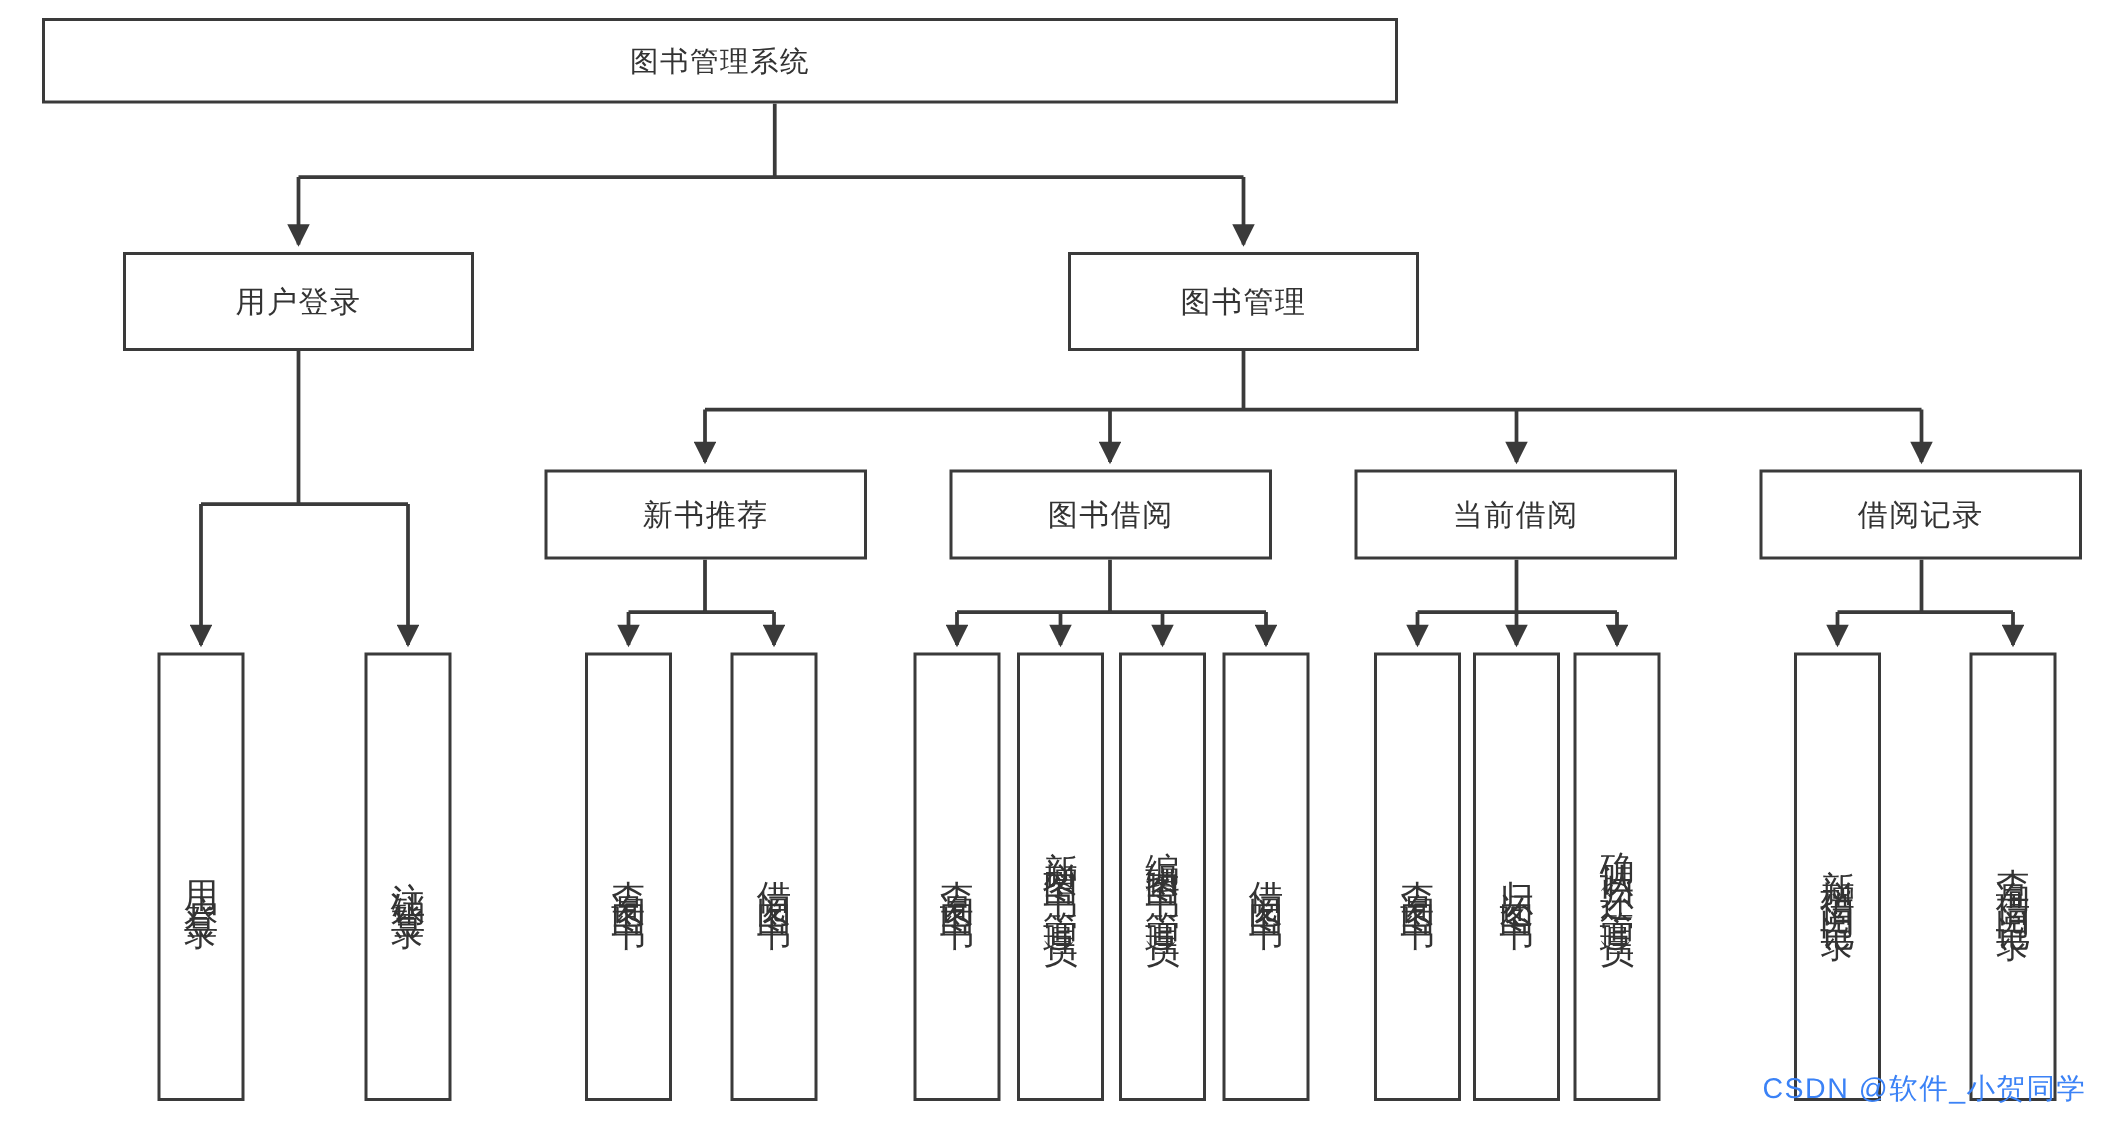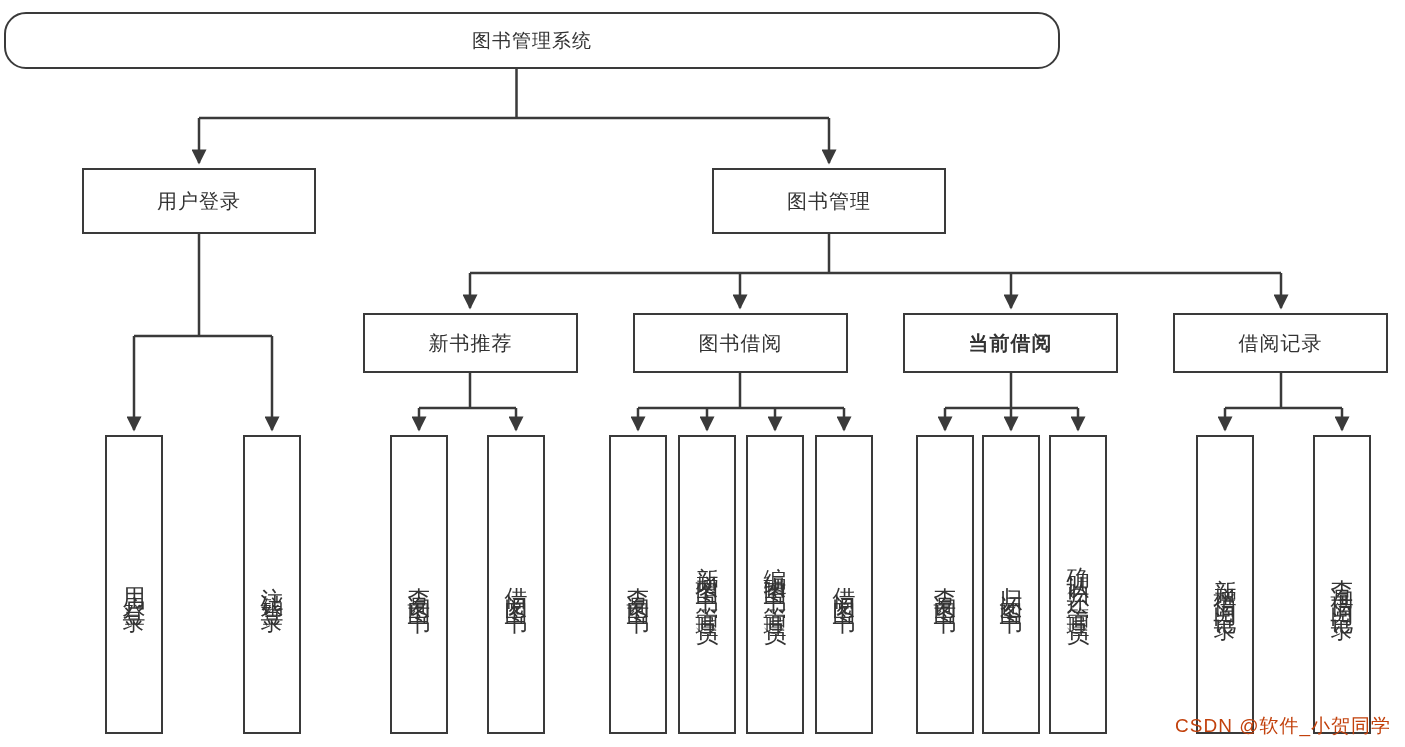--- a/index.html
+++ b/index.html
@@ -34,21 +34,21 @@
     text-orientation: mixed;
     font-size: 23px;
     letter-spacing: 8px;
     line-height: 1;
   }
   .watermark {
     position: absolute;
     right: 14px;
     top: 713px;
     font-size: 19px;
-    color: #c2410c;
+    color: #3b82f6;
     letter-spacing: 1px;
     white-space: nowrap;
   }
 </style>
 </head>
 <body>
 
 <div class="stage">
 
   <svg class="wires" viewBox="0 0 1405 747" xmlns="http://www.w3.org/2000/svg">
@@ -94,28 +94,28 @@
         <line x1="1078" y1="408" x2="1078" y2="430" marker-end="url(#ah)"></line>
       </g>
       <g>
         <path d="M1281,373 V408 M1225,408 H1342"></path>
         <line x1="1225" y1="408" x2="1225" y2="430" marker-end="url(#ah)"></line>
         <line x1="1342" y1="408" x2="1342" y2="430" marker-end="url(#ah)"></line>
       </g>
     </g>
   </svg>
 
-  <div class="node rootnode" style="left:4px; top:12px; width:1056px; height:57px;border-radius:22px;">图书管理系统</div>
+  <div class="node rootnode" style="left:28px; top:12px; width:904px; height:57px;">图书管理系统</div>
 
   <div class="node hnode" style="left:82px; top:168px; width:234px; height:66px;">用户登录</div>
   <div class="node hnode" style="left:712px; top:168px; width:234px; height:66px;">图书管理</div>
 
   <div class="node hnode" style="left:363px; top:313px; width:215px; height:60px;">新书推荐</div>
   <div class="node hnode" style="left:633px; top:313px; width:215px; height:60px;text-align:center;">图书借阅</div>
-  <div class="node hnode" style="left:903px; top:313px; width:215px; height:60px;font-weight:bold;">当前借阅</div>
+  <div class="node hnode" style="left:903px; top:313px; width:215px; height:60px;">当前借阅</div>
   <div class="node hnode" style="left:1173px; top:313px; width:215px; height:60px;">借阅记录</div>
 
   <div class="node vnode" style="left:105px; top:435px; width:58px; height:299px;">用户登录</div>
   <div class="node vnode" style="left:243px; top:435px; width:58px; height:299px;">注销登录</div>
 
   <div class="node vnode" style="left:390px; top:435px; width:58px; height:299px;">查询图书</div>
   <div class="node vnode" style="left:487px; top:435px; width:58px; height:299px;">借阅图书</div>
 
   <div class="node vnode" style="left:609px; top:435px; width:58px; height:299px;">查询图书</div>
   <div class="node vnode" style="left:678px; top:435px; width:58px; height:299px;">新增图书（管理员）</div>

